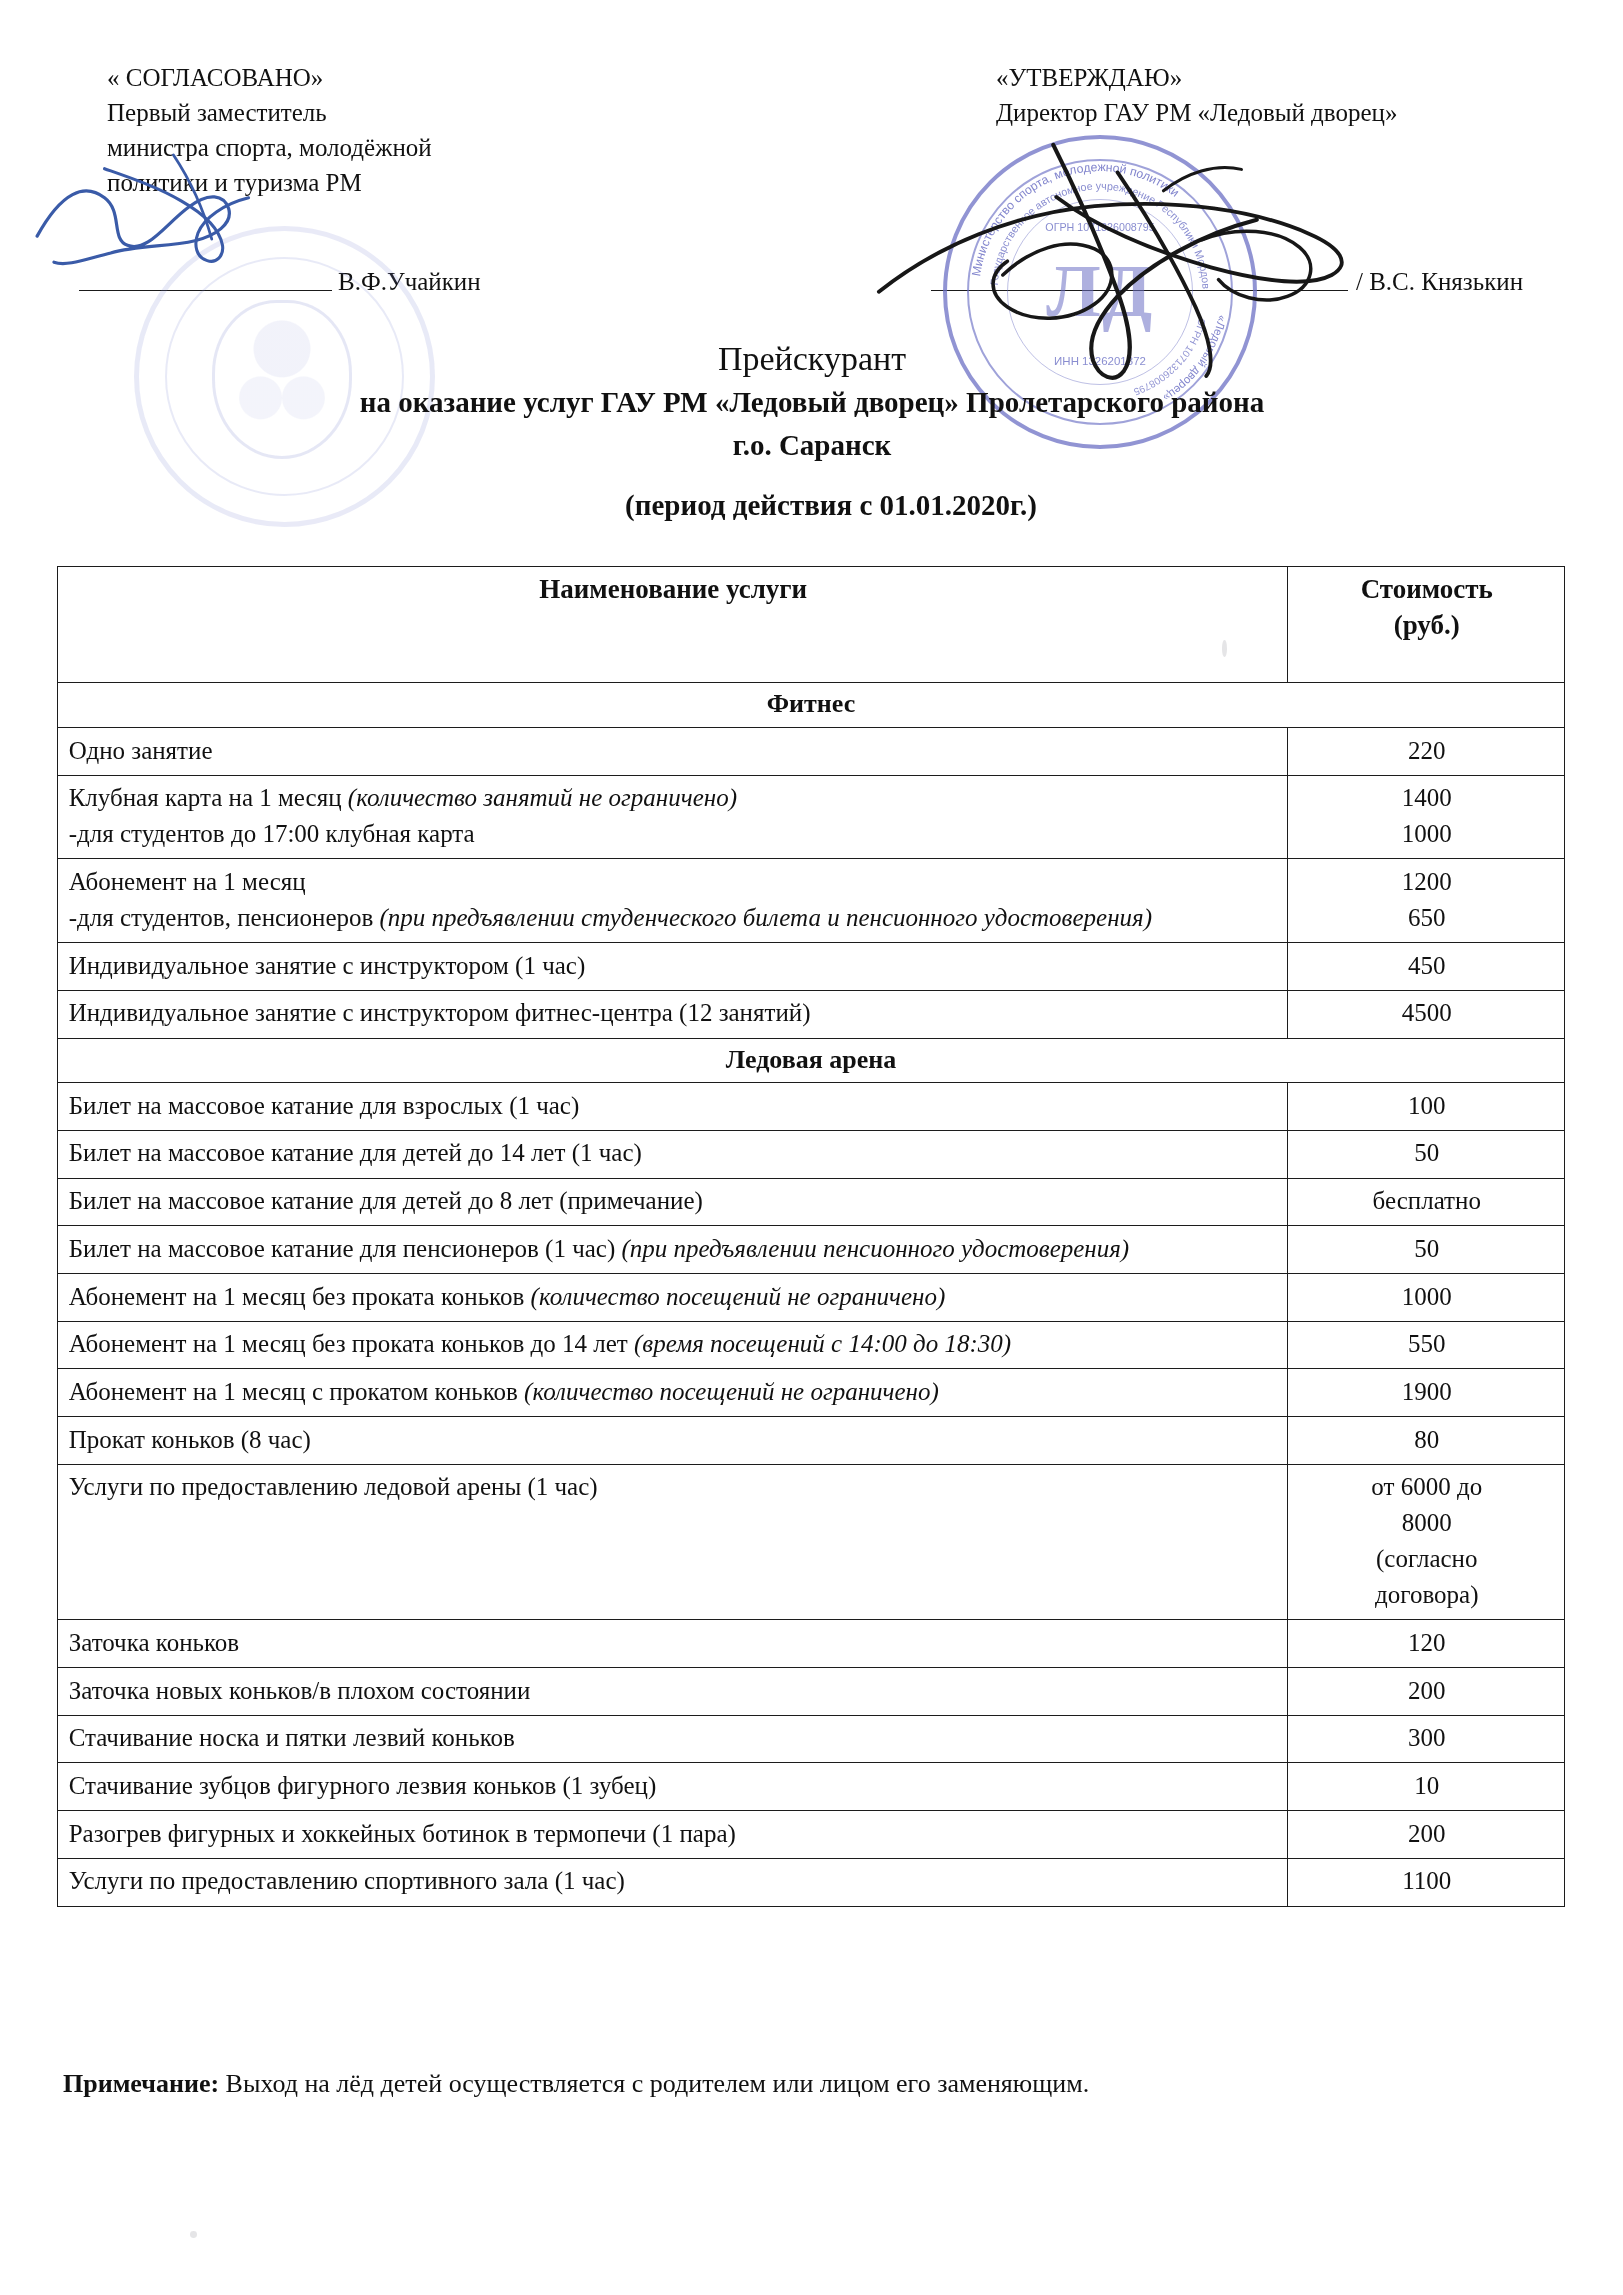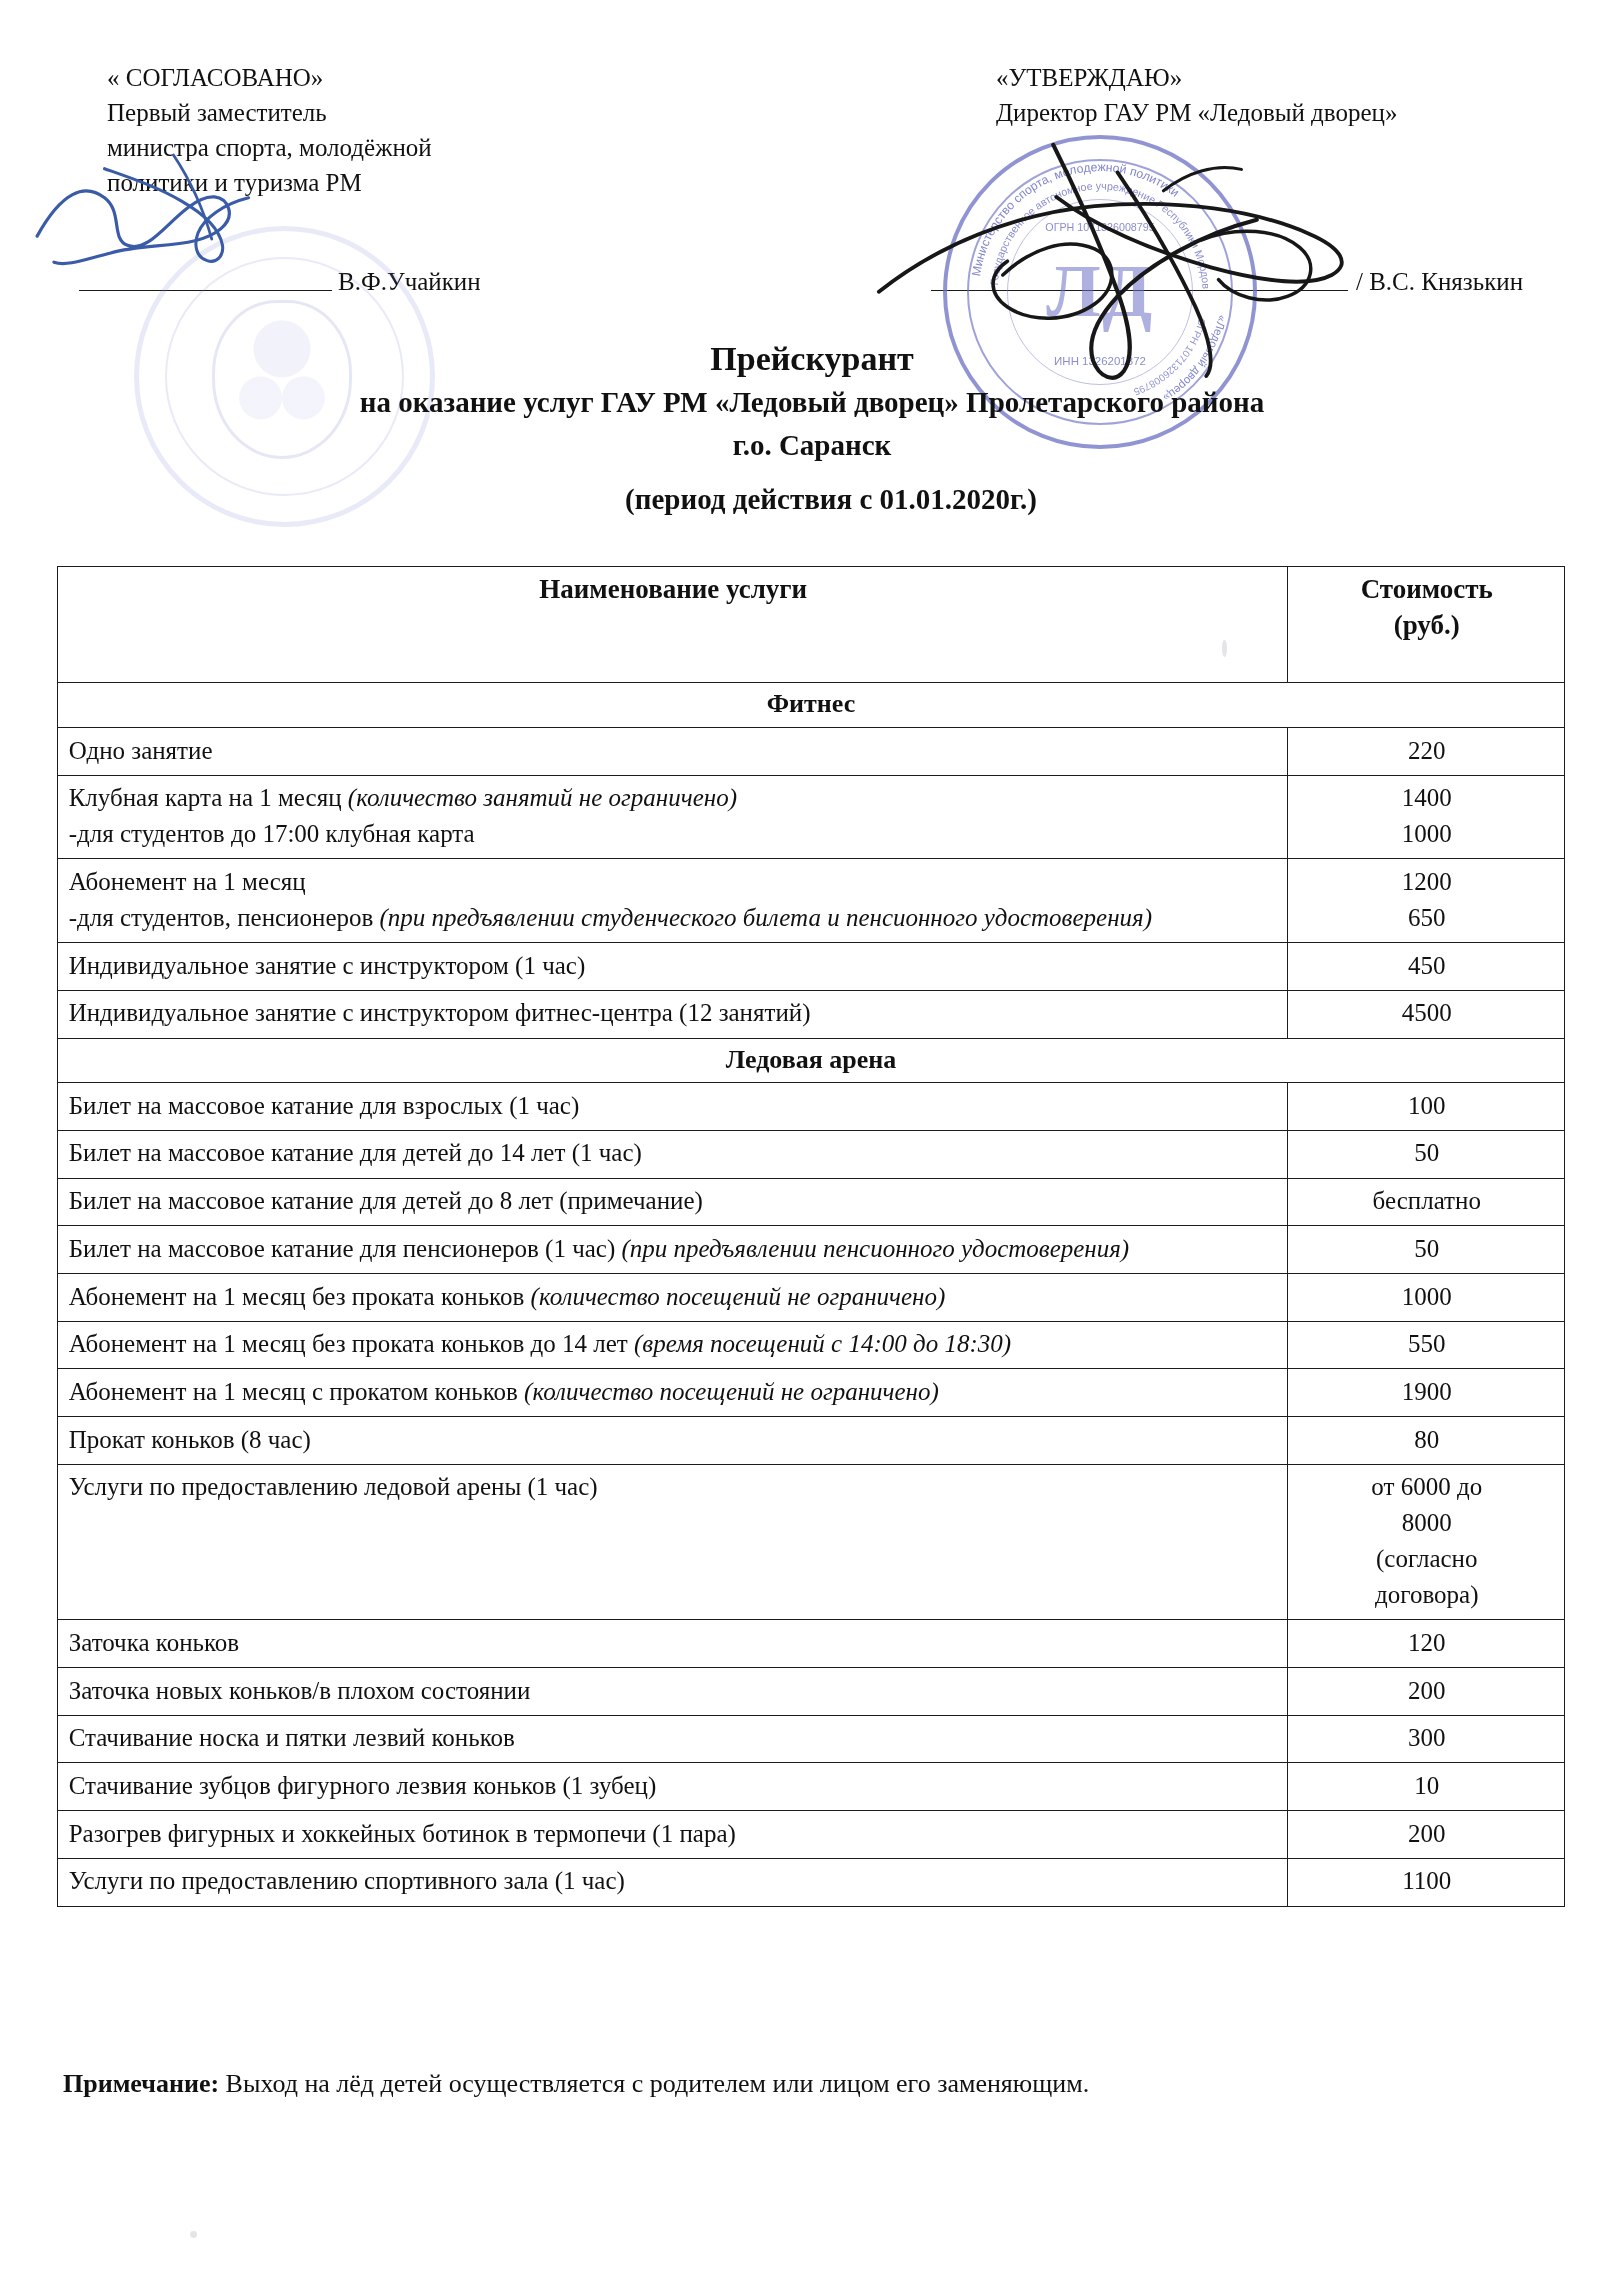--- a/index.html
+++ b/index.html
@@ -70,24 +70,24 @@
     font-family:"Liberation Serif",serif;
   }
 
   
   .ink{position:absolute;pointer-events:none;}
   .ink-left{left:31px;top:138px;width:383px;height:138px;}
   .ink-right{left:865px;top:99px;width:551px;height:306px;}
 
   
   .title{position:absolute;left:0;top:337px;width:1624px;text-align:center;}
-  .title .t1{font-size:34px;font-weight:bold;line-height:44px;}
+  .title .t1{font-size:34px;font-weight:normal;line-height:44px;}
   .title .t2{font-size:29px;font-weight:bold;line-height:43px;}
   .title .t3{font-size:29px;font-weight:bold;line-height:43px;}
-  .title .t4{font-size:29px;font-weight:bold;line-height:43px;margin-top:11px;padding-left:38px;}
+  .title .t4{font-size:29px;font-weight:bold;line-height:43px;margin-top:17px;padding-left:38px;}
 
   
   .tbl{
     position:absolute;left:57px;top:566px;width:1507px;
     border-collapse:collapse;
     table-layout:fixed;
   }
   .tbl td,.tbl th{
     border:1.5px solid #1c1c1c;
     vertical-align:top;

